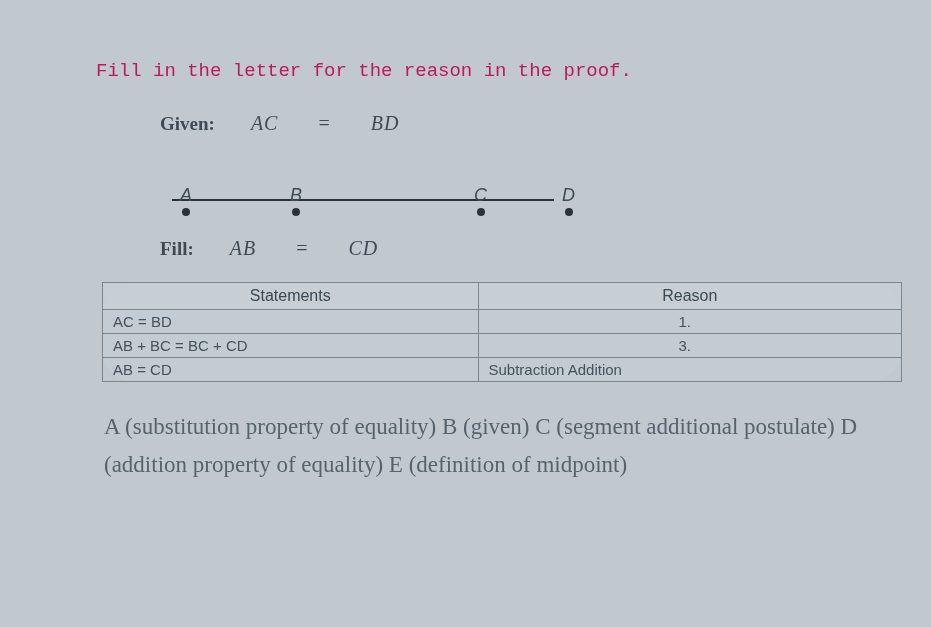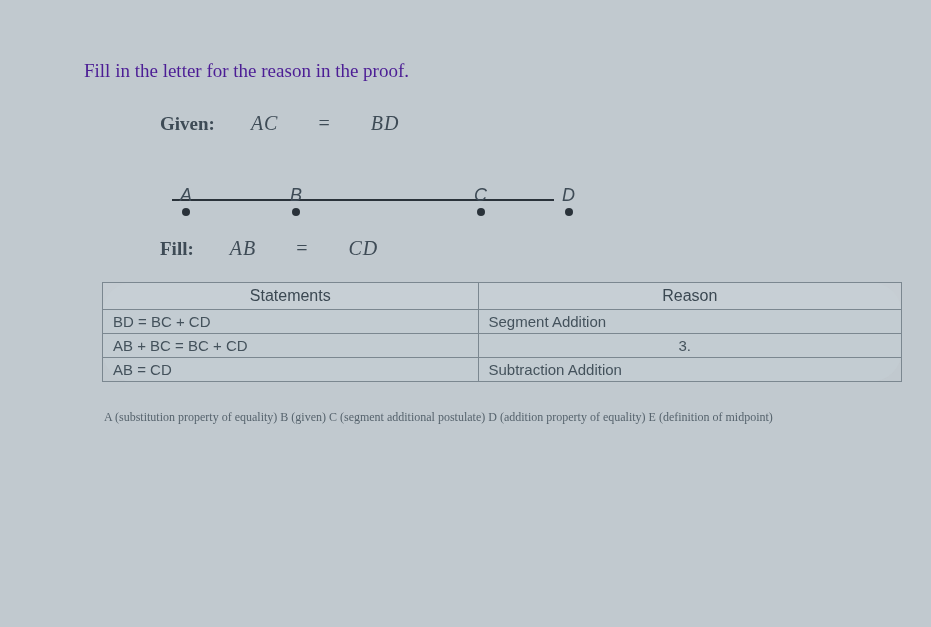--- a/index.html
+++ b/index.html
@@ -8,22 +8,23 @@
       height: 627px;
       background: #c1c9cf;
       font-family: Georgia, 'Times New Roman', serif;
       color: #3e4b56;
       padding: 10px 40px;
       position: relative;
       overflow: hidden;
     }
     .instruction {
       font-size: 19px;
-      color: #4c1d95;
-      margin: 18px 0 30px 12px;
+      color: #be185d;
+      margin: 18px 0 30px 24px;
+      font-family: Liberation Mono, monospace;
     }
     .given-section {
       margin-left: 72px;
       margin-bottom: 18px;
     }
     .given-label {
       font-size: 19px;
       font-weight: bold;
       color: #3e4b56;
     }
@@ -70,21 +71,21 @@
       font-family: Arial, sans-serif;
       font-size: 15px;
       color:#44525c;
       padding: 3px 10px;
       height: 24px;
     }
     .reason-cell { text-align:left; padding-left: 110px; }
     .reason-cell.num { text-align:center; padding-left: 0; }
     .answer-key {
       margin-left: 32px;
-      font-size: 12px;
+      font-size: 23px;
       color:#56636d;
       line-height: 1.65;
       max-width: 820px;
     }
   </style>
 </head>
 <body>
 
 <div class="instruction">Fill in the letter for the reason in the proof.</div>
 
@@ -124,22 +125,22 @@
 
 <table class="proof-table">
   <thead>
     <tr>
       <th style="width:47%;">Statements</th>
       <th style="width:53%;">Reason</th>
     </tr>
   </thead>
   <tbody>
     <tr>
-      <td>BD = BC + CD</td>
-      <td class="reason-cell">Segment Addition</td>
+      <td>AC = BD</td>
+      <td class="reason-cell num">1.</td>
     </tr>
     <tr>
       <td>AB + BC = BC + CD</td>
       <td class="reason-cell num">3.</td>
     </tr>
     <tr>
       <td>AB = CD</td>
       <td class="reason-cell">Subtraction Addition</td>
     </tr>
   </tbody>

